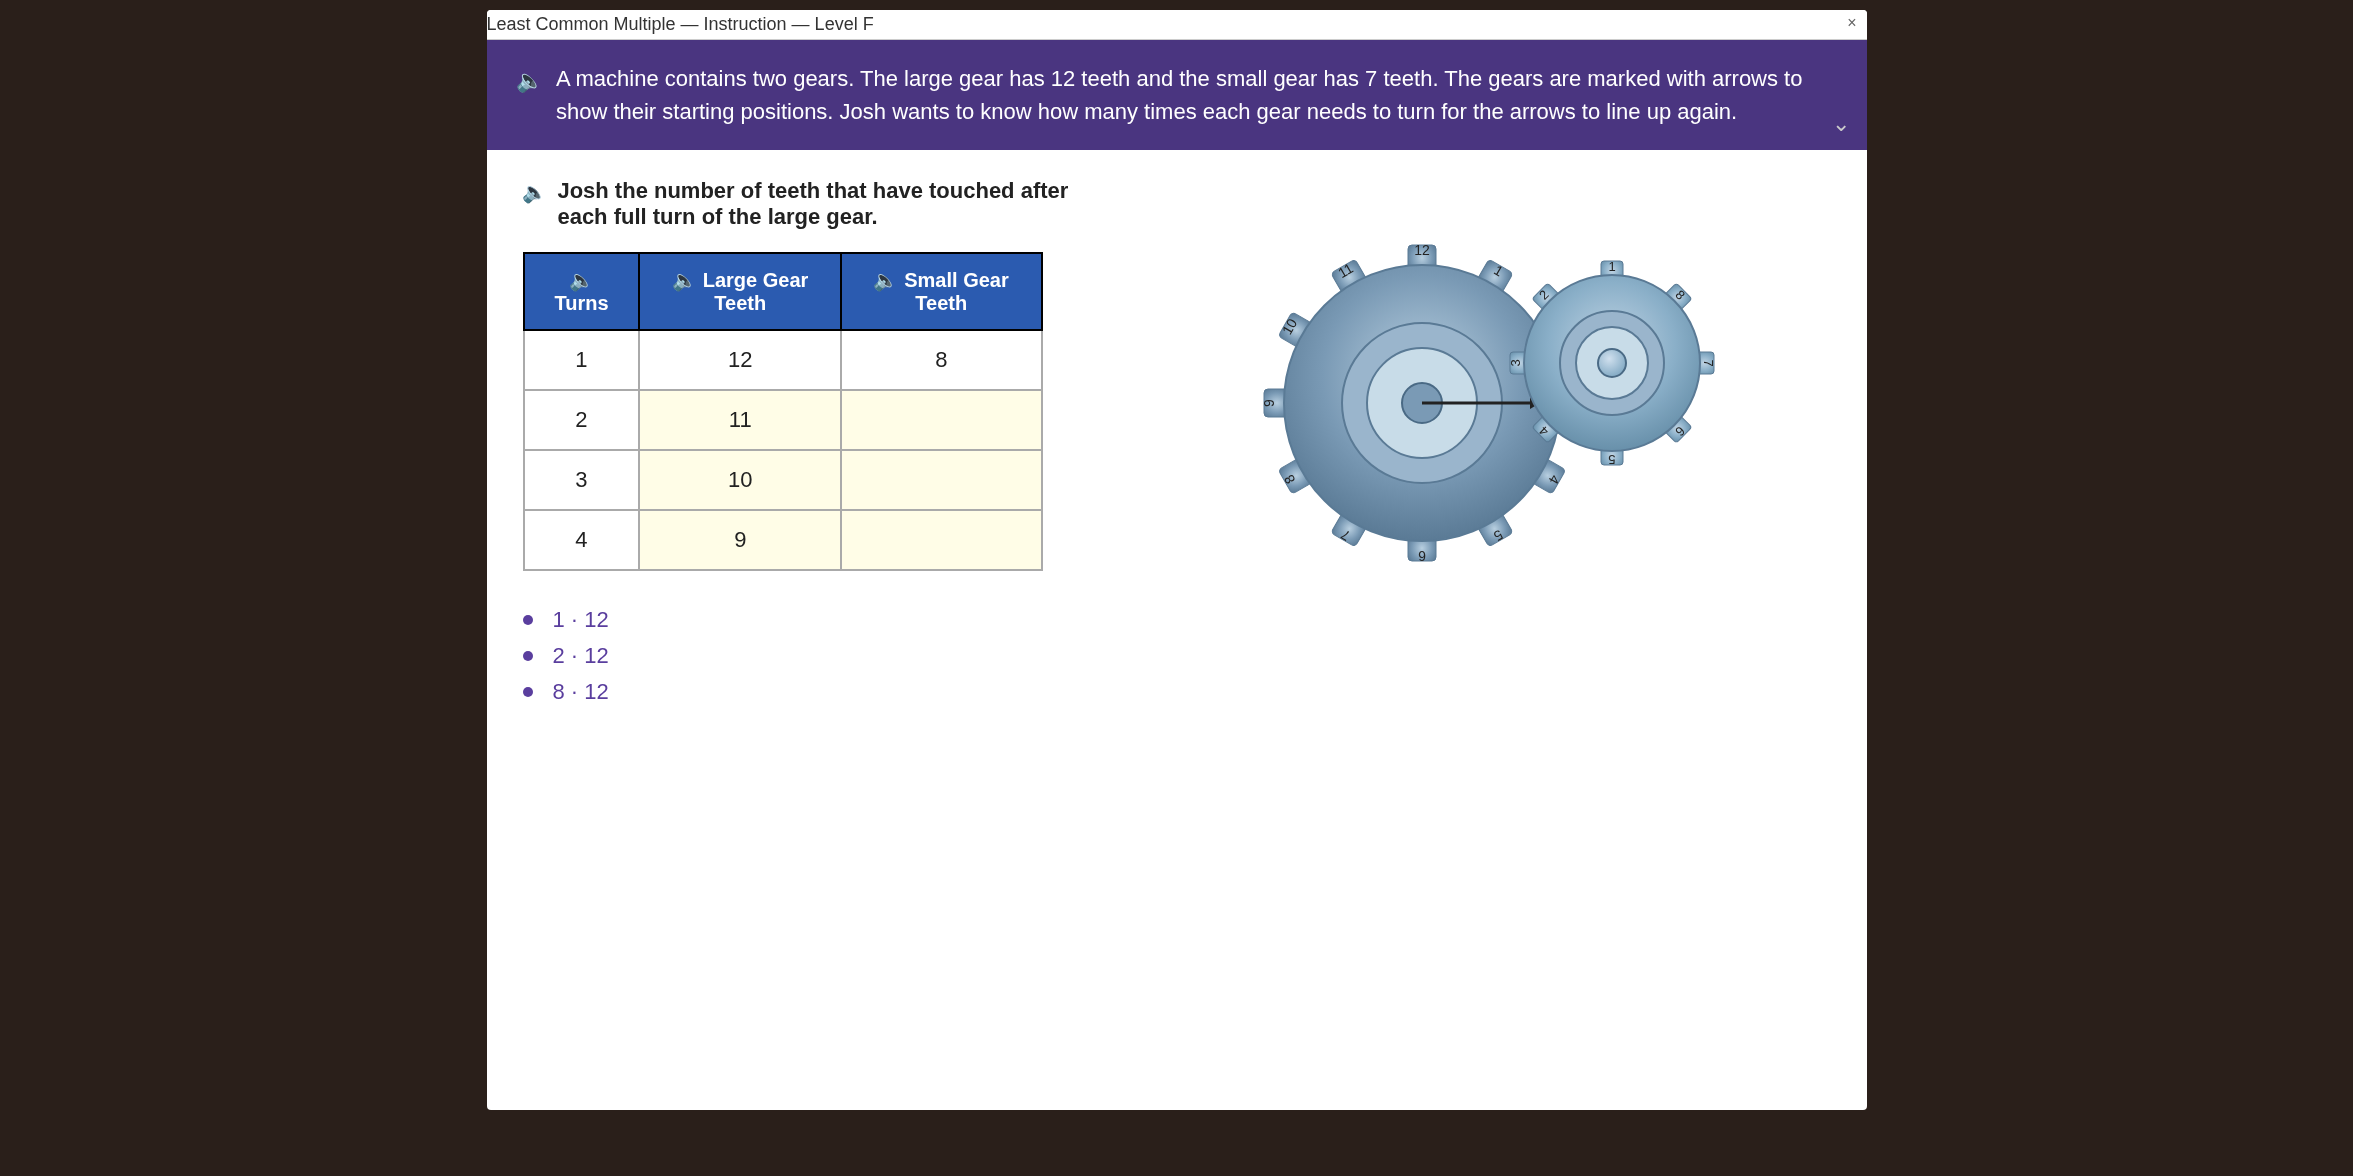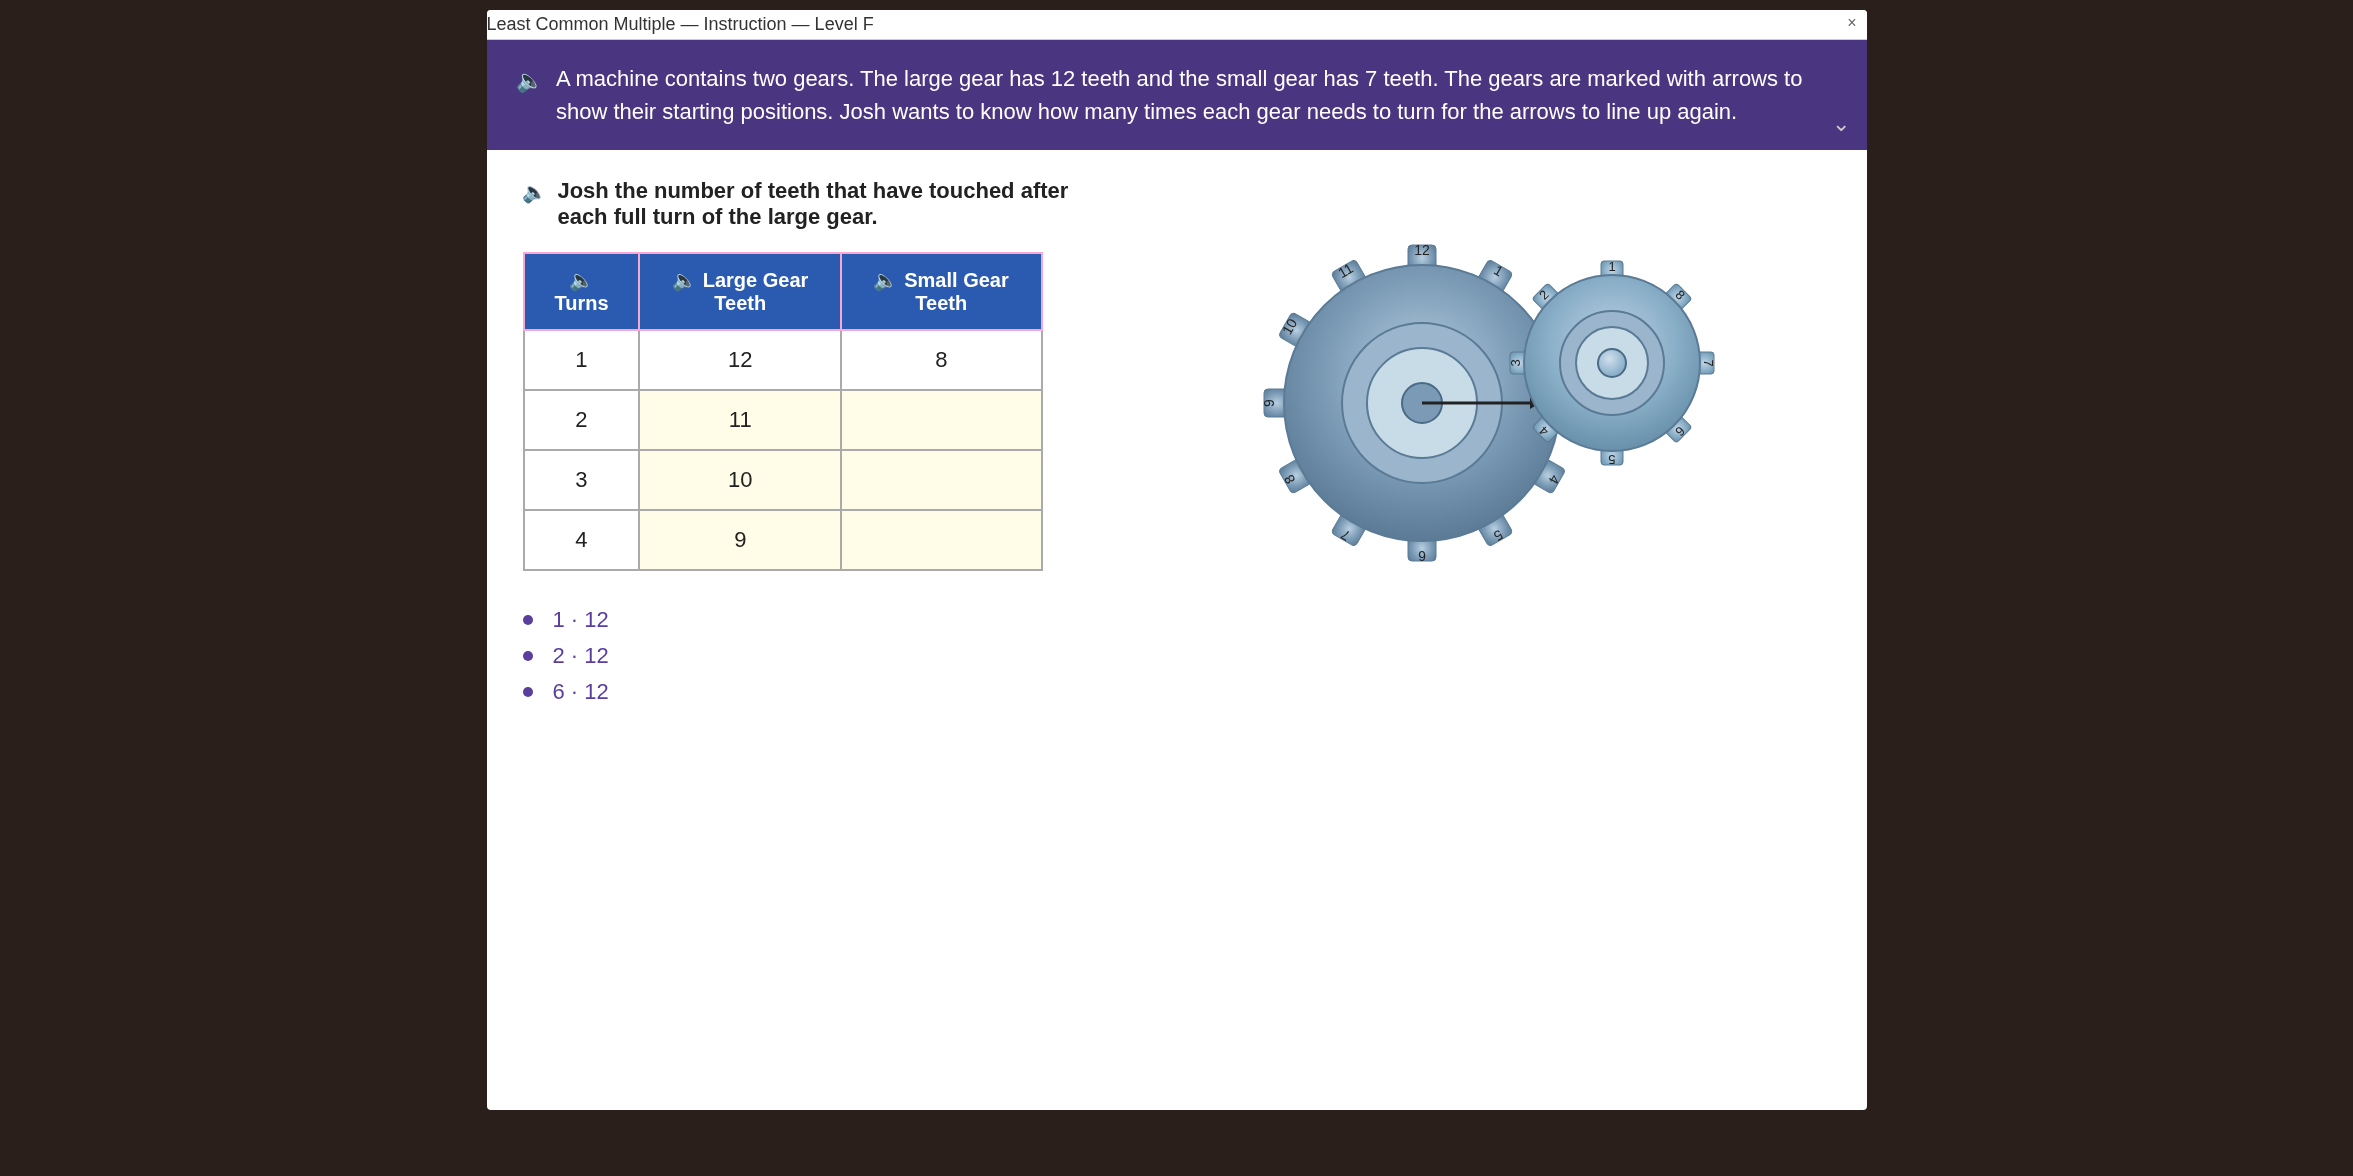--- a/index.html
+++ b/index.html
@@ -85,21 +85,21 @@
     table {
       border-collapse: collapse;
       width: 520px;
     }
     table th {
       background: #2b5bb0;
       color: #fff;
       padding: 14px 18px;
       font-size: 20px;
       text-align: center;
-      border: 2px solid #f9a8d4;
+      border: 2px solid #000000;
     }
     table td {
       border: 2px solid #aaa;
       padding: 16px 18px;
       font-size: 22px;
       text-align: center;
       color: #222;
       background: #fff;
     }
     table td.input-cell {
@@ -210,21 +210,21 @@
       <li>
             <span class="bullet-dot"></span>
             <span>1 · 12</span>
           </li>
           <li>
             <span class="bullet-dot"></span>
             <span>2 · 12</span>
           </li>
           <li>
             <span class="bullet-dot"></span>
-            <span>6 · 12</span>
+            <span>8 · 12</span>
           </li>
         </ul>
 
     </div>
 
     <div class="gear-panel">
       <div class="gear-svg-container">
         
         <svg width="520" height="420" viewBox="0 0 520 420" xmlns="http://www.w3.org/2000/svg">
           <defs>

